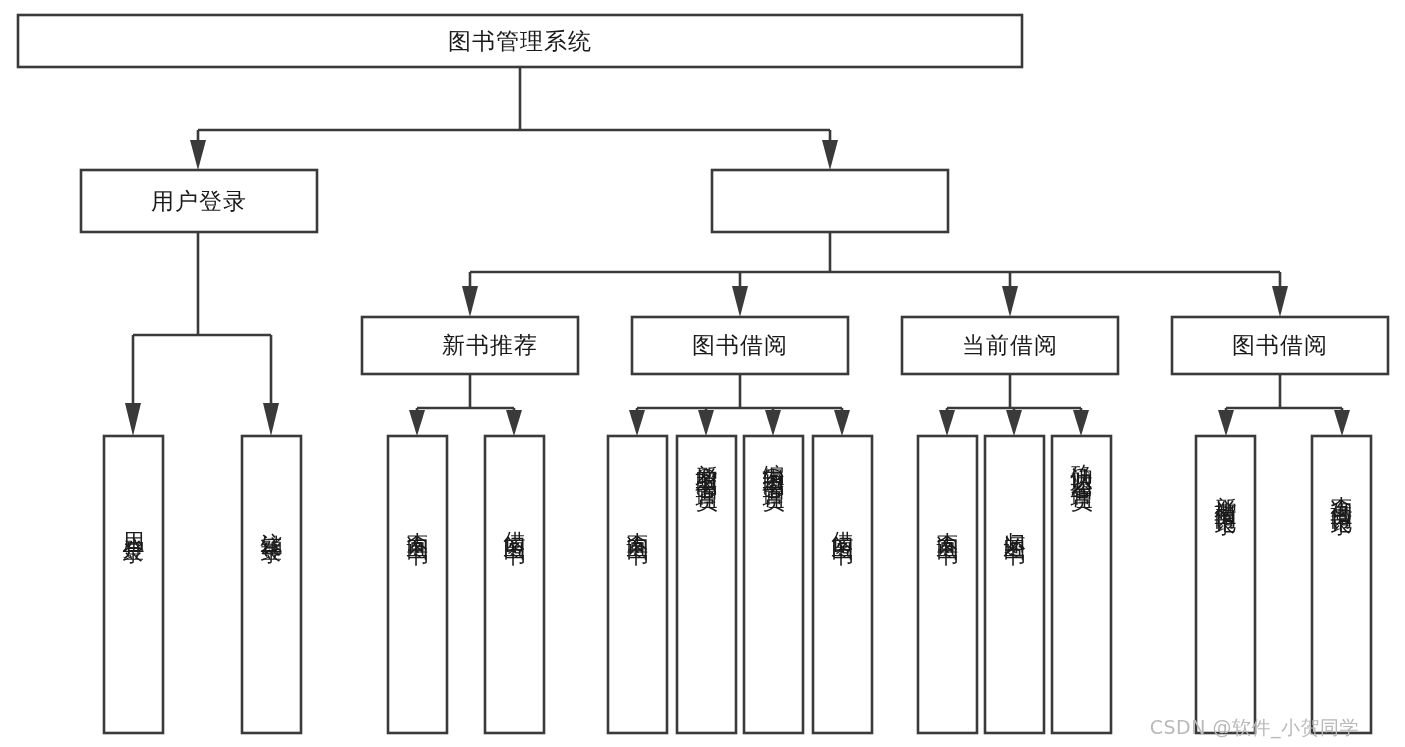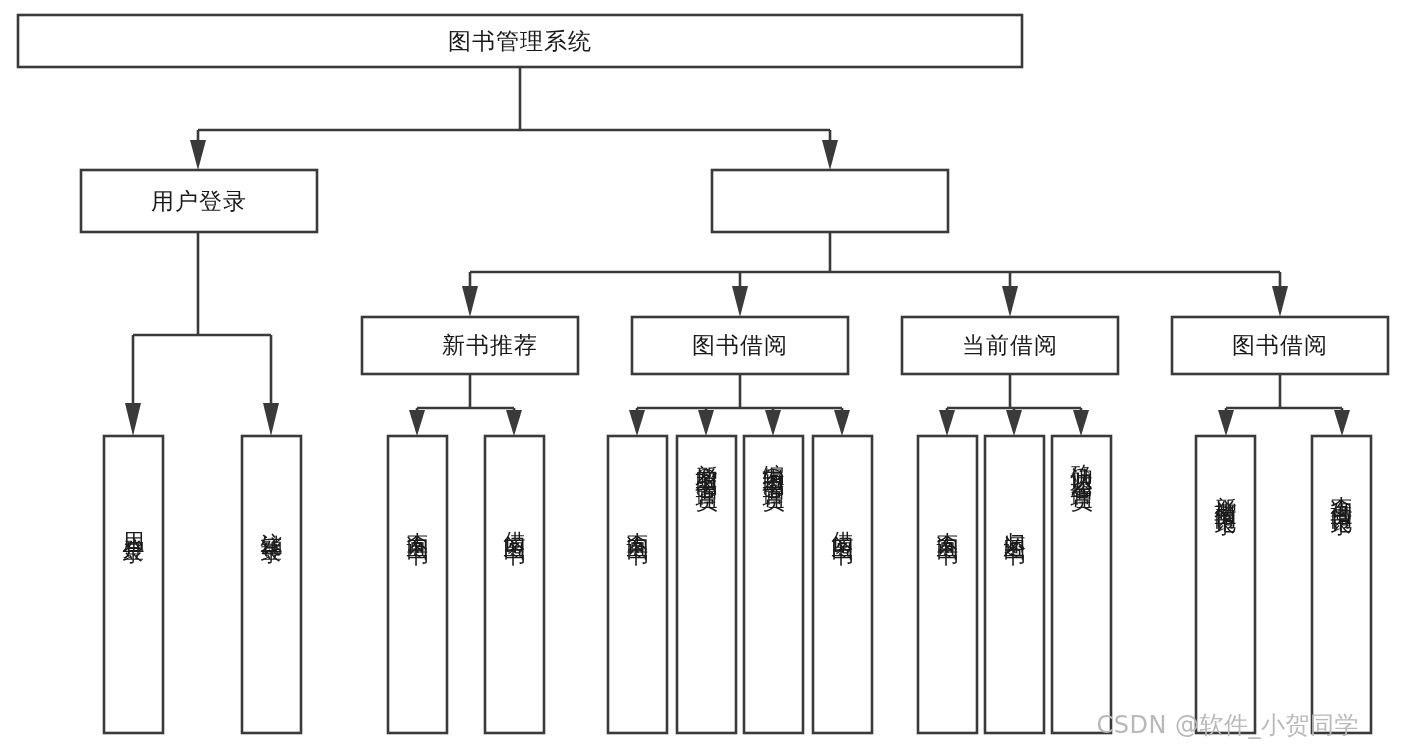--- a/index.html
+++ b/index.html
@@ -71,21 +71,21 @@
     font-size: 23px;
     color: #1a1a1a;
     letter-spacing: 1px;
     white-space: nowrap;
   }
   #watermark {
     position: absolute;
     right: 10px;
     bottom: 6px;
     font-family: "DejaVu Sans", "Liberation Sans", sans-serif;
-    font-size: 24px;
+    font-size: 19px;
     color: #b9b9b9;
     letter-spacing: 0.5px;
     white-space: nowrap;
   }
 </style>
 </head>
 <body>
 
 <div id="diagram-root">
 

